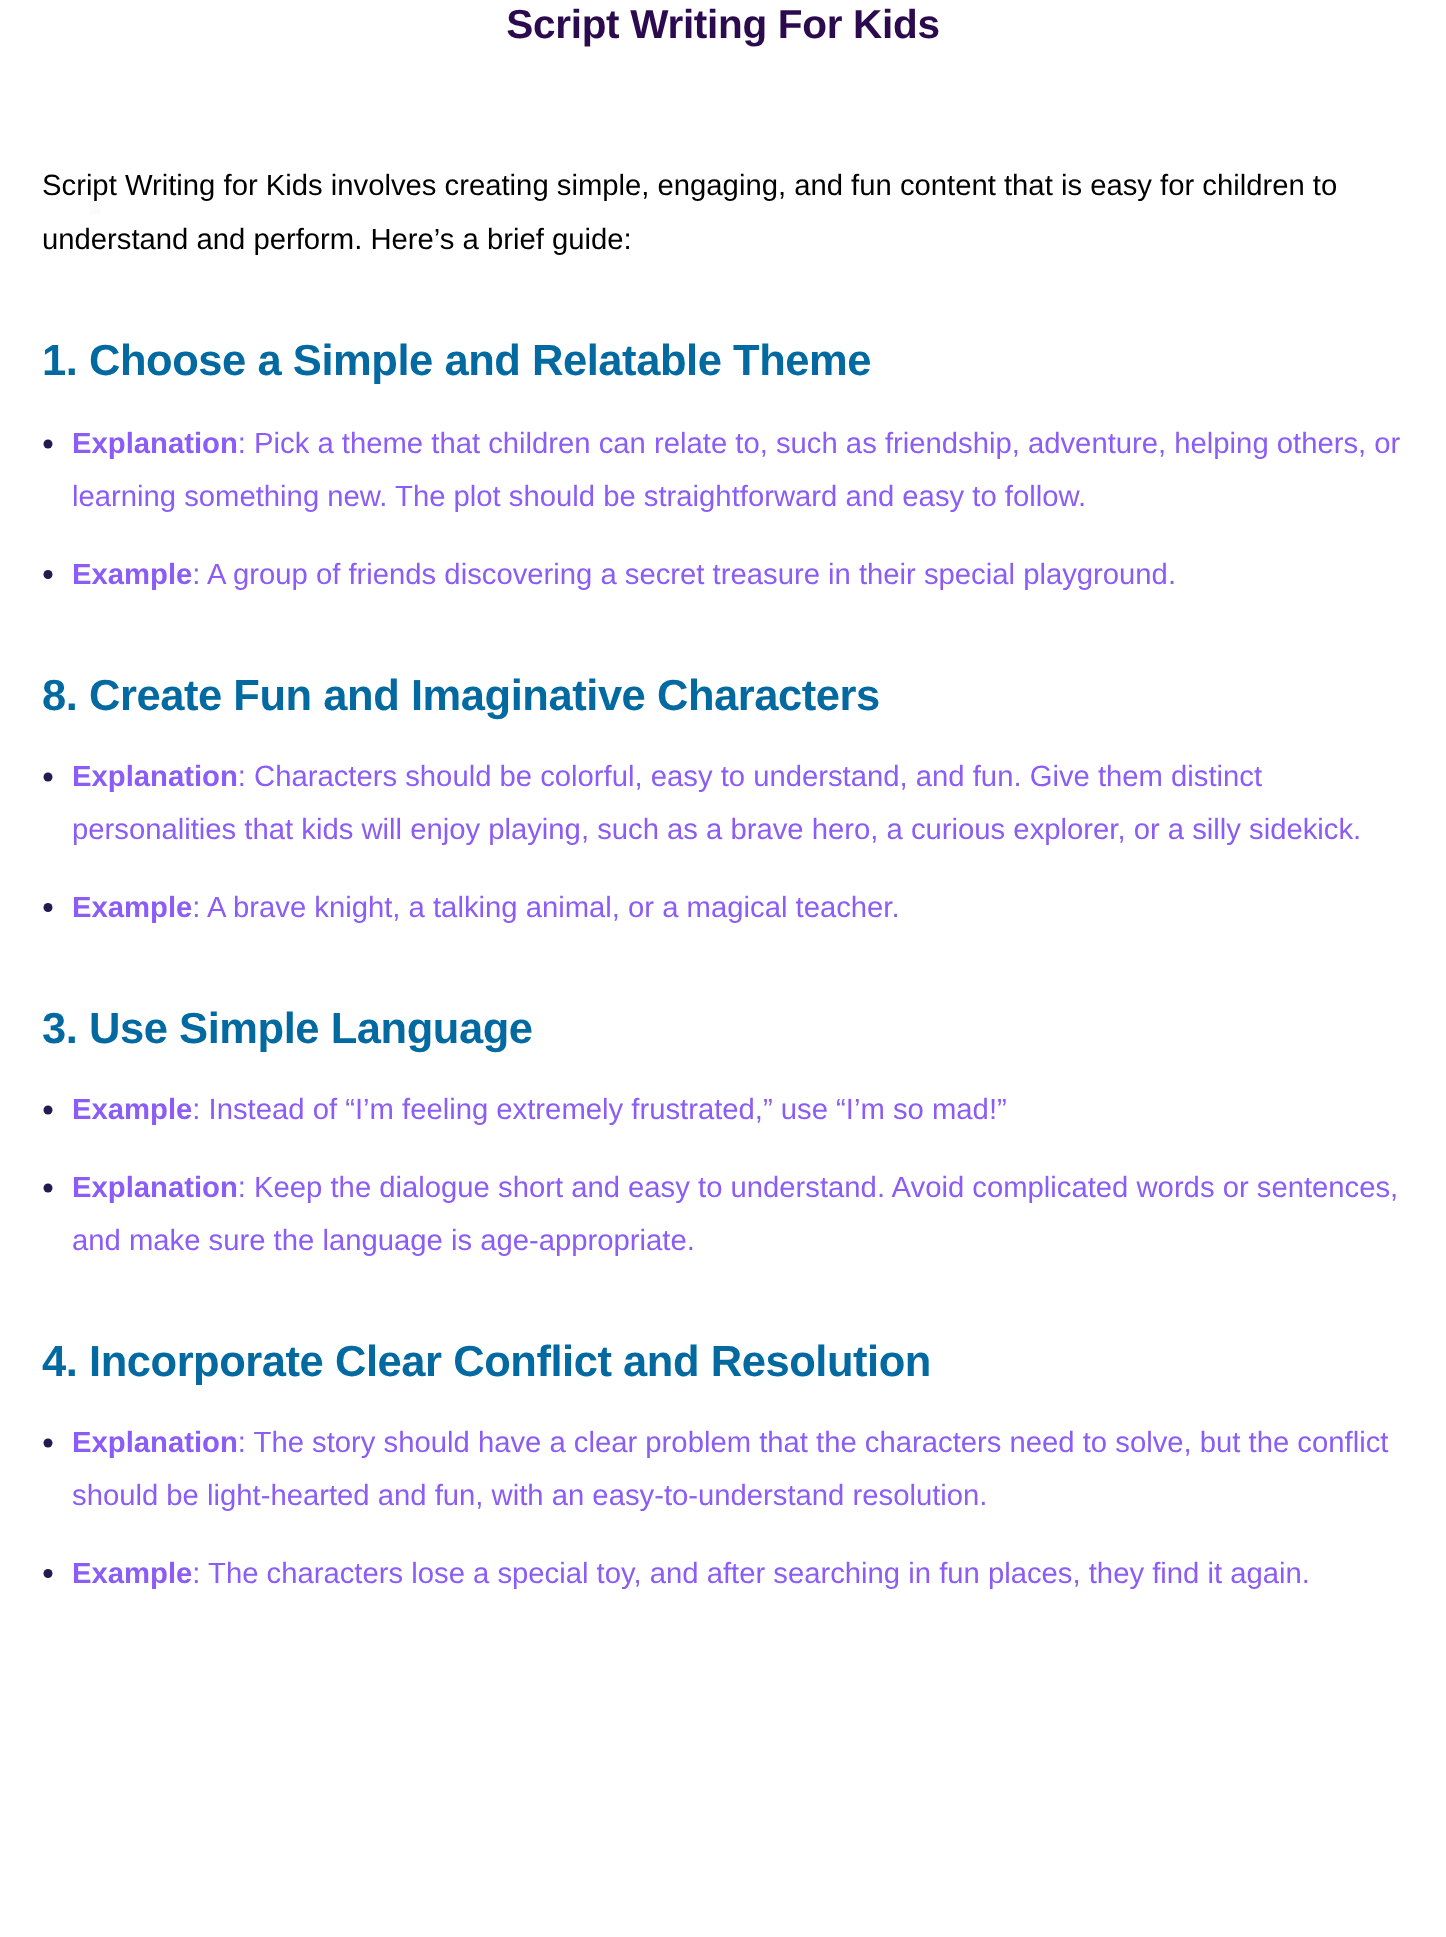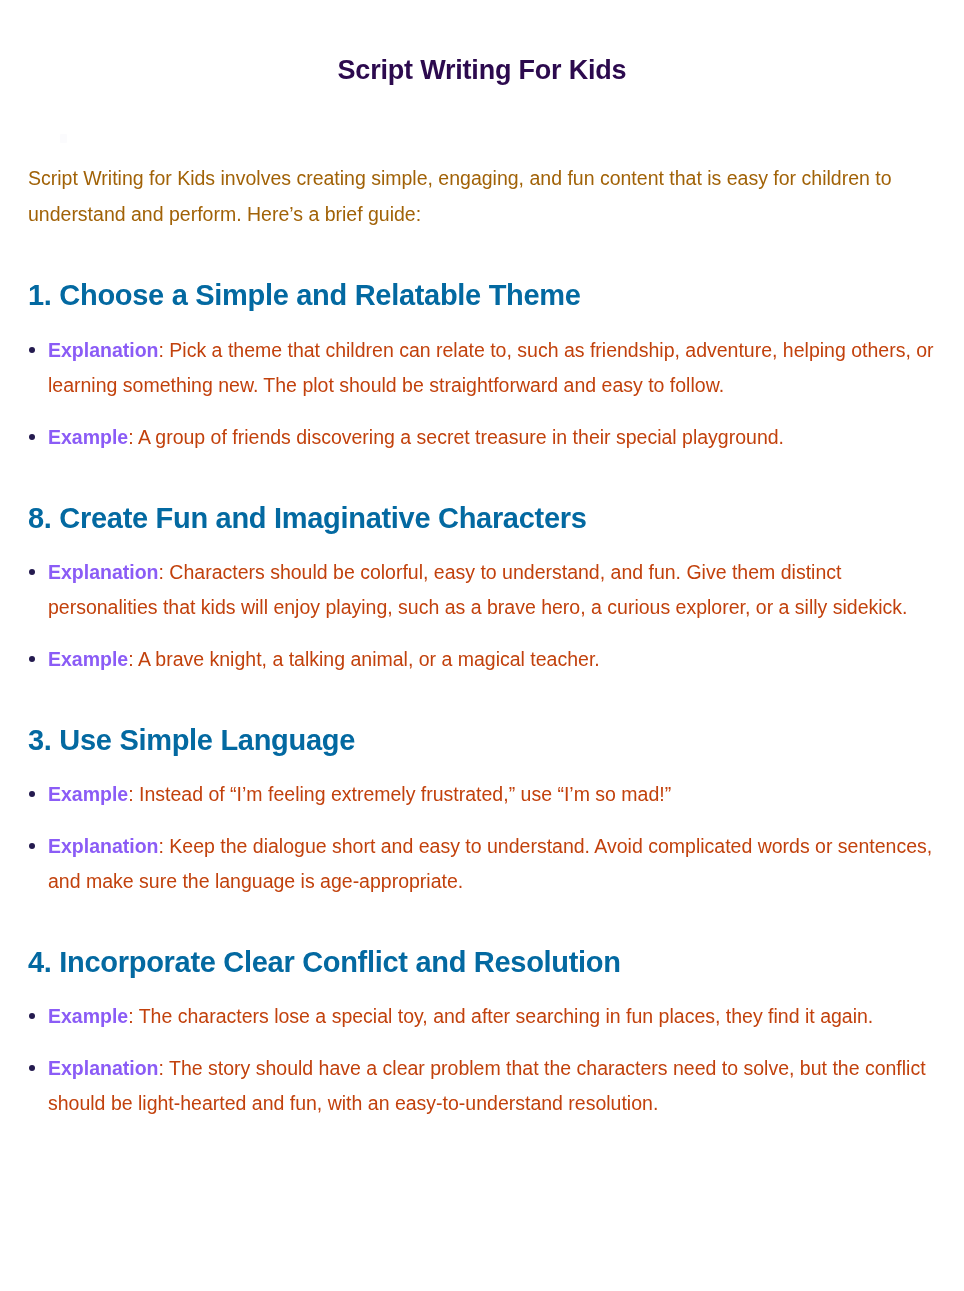--- a/index.html
+++ b/index.html
@@ -16,21 +16,20 @@
   .page {
     position: relative;
     width: 964px;
     min-height: 1291px;
     box-sizing: border-box;
     padding: 0 28px 40px 28px;
     background: #ffffff;
   }
   .doc-title {
     margin: 0;
-    padding-top: 54px;
     text-align: center;
     font-size: 27px;
     font-weight: 700;
     letter-spacing: -0.2px;
     color: #2c0a4e;
     line-height: 1.2;
   }
   .ghost-mark {
     position: absolute;
     left: 60px;
@@ -38,21 +37,21 @@
     width: 7px;
     height: 9px;
     background: #fbfbfd;
     border-radius: 1px;
   }
   .intro {
     margin: 0;
     padding-top: 74px;
     font-size: 19.5px;
     line-height: 36px;
-    color: #a16207;
+    color: #000000;
     max-width: 890px;
   }
   .section {
     padding-top: 44px;
   }
   .section-heading {
     margin: 0 0 6px 0;
     font-size: 29px;
     font-weight: 700;
     letter-spacing: -0.3px;
@@ -81,21 +80,21 @@
     width: 6px;
     height: 6px;
     border-radius: 50%;
     background: #241a4f;
   }
   .lbl {
     font-weight: 700;
     color: #8b5cf6;
   }
   .txt {
-    color: #c2410c;
+    color: #8b5cf6;
   }
 </style>
 </head>
 <body>
 
 <div class="page">
 
   <h1 class="doc-title">Script Writing For Kids</h1>
 
   <div class="ghost-mark"></div>
@@ -120,19 +119,19 @@
       <section class="section">
         <h2 class="section-heading">3. Use Simple Language</h2>
         <ul class="bullets">
           <li><span class="lbl">Example</span><span class="txt">: Instead of “I’m feeling extremely frustrated,” use “I’m so mad!”</span></li>
           <li><span class="lbl">Explanation</span><span class="txt">: Keep the dialogue short and easy to understand. Avoid complicated words or sentences, and make sure the language is age-appropriate.</span></li>
         </ul>
       </section>
       <section class="section">
         <h2 class="section-heading">4. Incorporate Clear Conflict and Resolution</h2>
         <ul class="bullets">
+          <li><span class="lbl">Explanation</span><span class="txt">: The story should have a clear problem that the characters need to solve, but the conflict should be light-hearted and fun, with an easy-to-understand resolution.</span></li>
           <li><span class="lbl">Example</span><span class="txt">: The characters lose a special toy, and after searching in fun places, they find it again.</span></li>
-          <li><span class="lbl">Explanation</span><span class="txt">: The story should have a clear problem that the characters need to solve, but the conflict should be light-hearted and fun, with an easy-to-understand resolution.</span></li>
         </ul>
       </section>
     </div>
 
 </div>
 
 </body></html>

